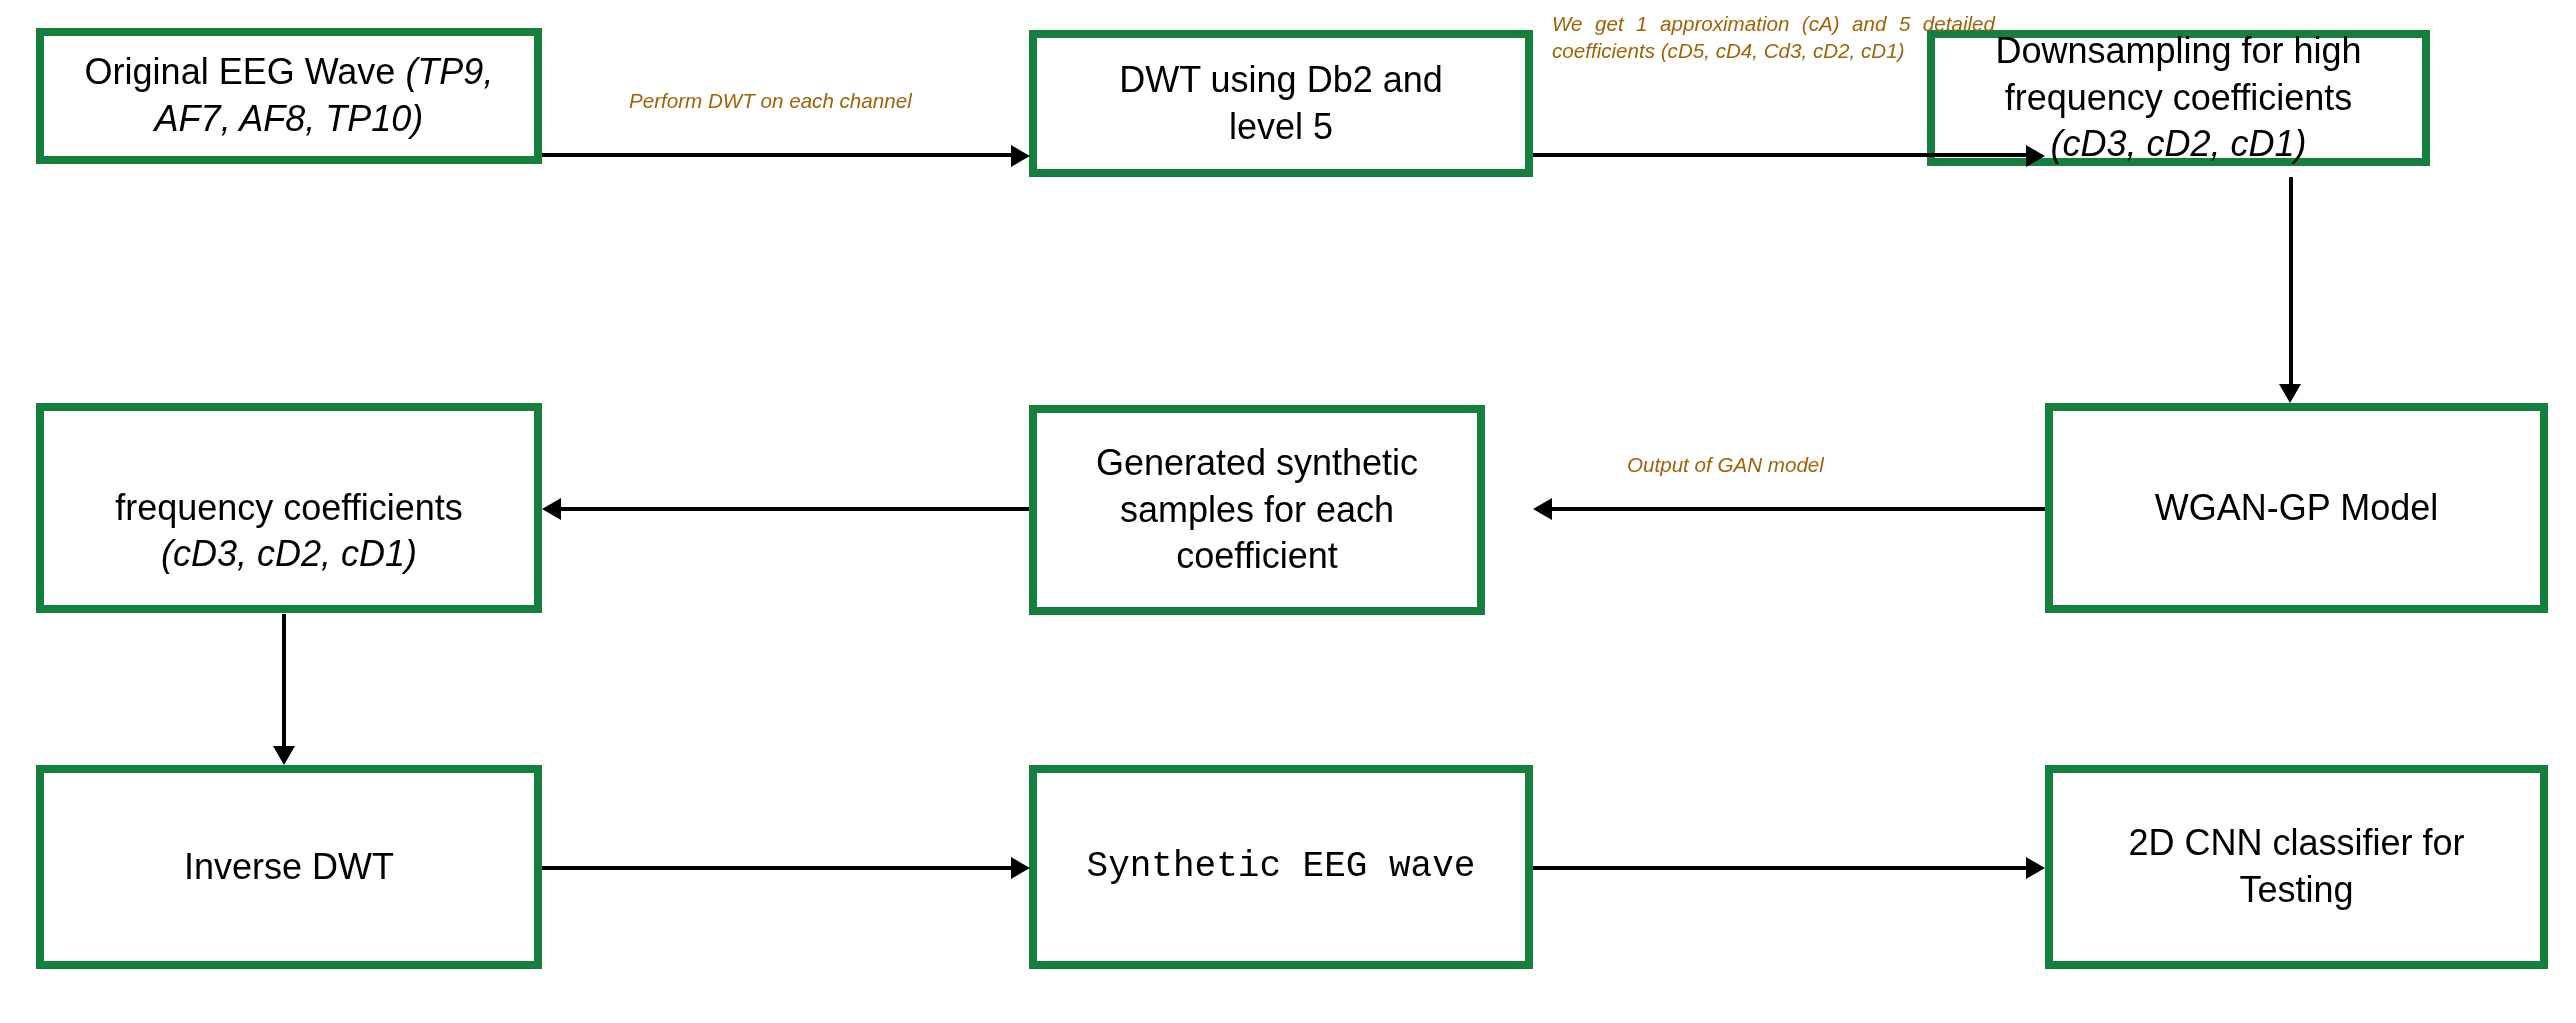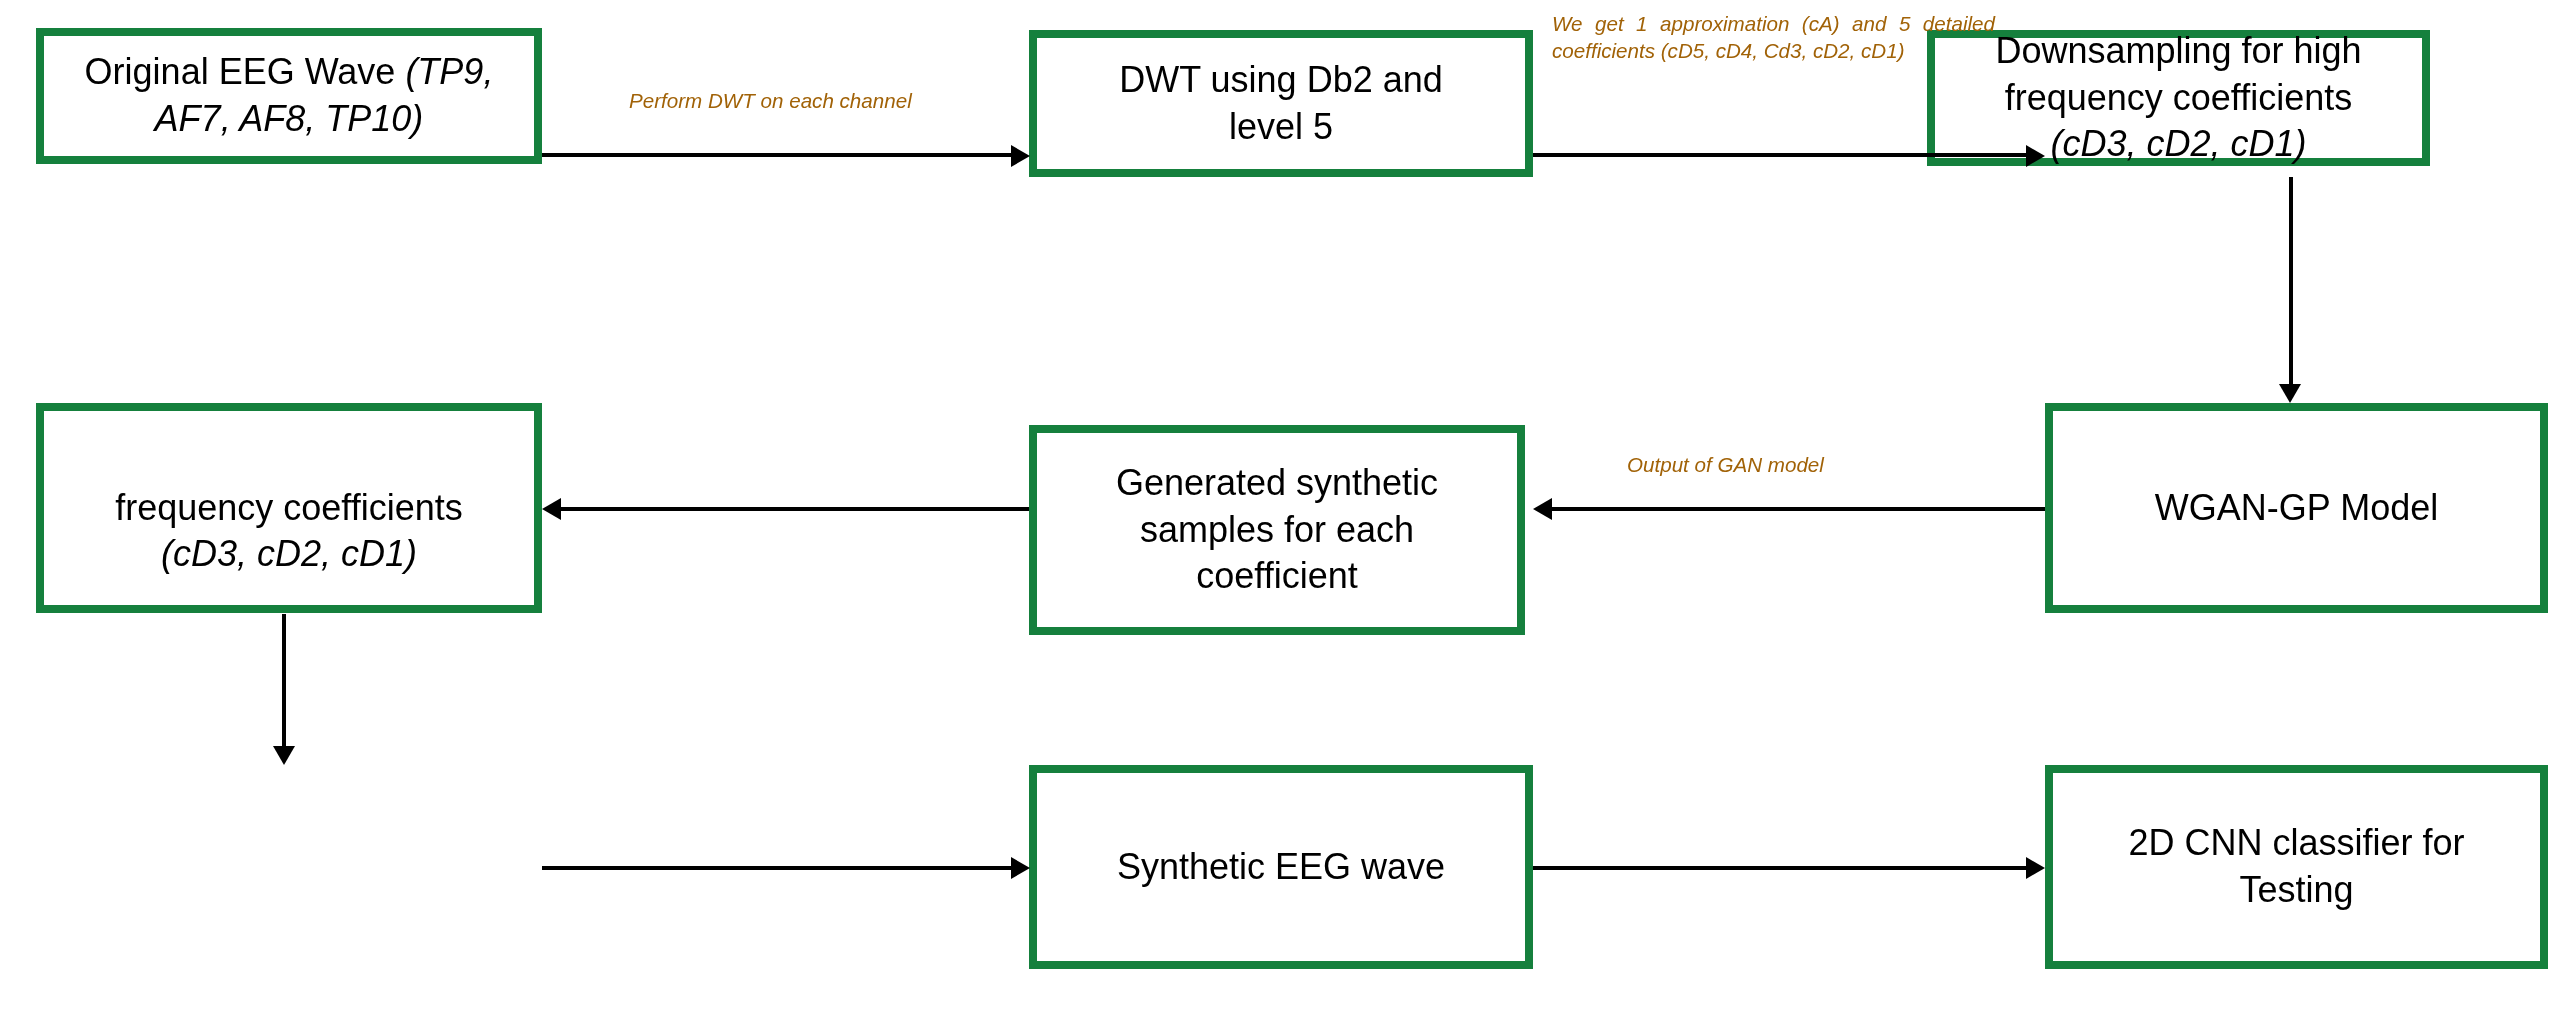--- a/index.html
+++ b/index.html
@@ -100,40 +100,43 @@
   <div class="edge-label single" style="left:629px; top:87px; width:411px;">Perform DWT on each channel</div>
 
   <div class="h-line" style="left:1533px; top:153px; width:494px;"></div>
   <div class="arrow-head ah-right" style="left:2026px; top:145px;"></div>
   <div class="edge-label" style="left:1552px; top:9.5px; width:443px;">We get 1 approximation (cA) and 5 detailed coefficients (cD5, cD4, Cd3, cD2, cD1)</div>
 
   <div class="node" style="left:36px; top:403px; width:506px; height:210px;">
     <span class="label"><br><span>frequency coefficients</span><br><span class="it">(cD3, cD2, cD1)</span></span>
   </div>
 
-  <div class="node" style="left:1029px; top:425px; width:496px; height:210px;">
+  <div class="node" style="left:1029px; top:405px; width:456px; height:210px;">
     <span class="label"><span>Generated synthetic</span><br><span>samples for each</span><br><span>coefficient</span></span>
   </div>
 
   <div class="node" style="left:2045px; top:403px; width:503px; height:210px;">
     <span class="label"><span>WGAN-GP Model</span></span>
   </div>
 
   <div class="v-line" style="left:2289px; top:177px; height:207px;"></div>
   <div class="arrow-head ah-down" style="left:2279px; top:384px;"></div>
 
   <div class="h-line" style="left:1552px; top:507px; width:493px;"></div>
   <div class="arrow-head ah-left" style="left:1533px; top:498px;"></div>
   <div class="edge-label single" style="left:1627px; top:451px; width:316px;">Output of GAN model</div>
 
   <div class="h-line" style="left:561px; top:507px; width:468px;"></div>
   <div class="arrow-head ah-left" style="left:542px; top:498px;"></div>
 
+  <div class="node" style="left:36px; top:765px; width:506px; height:204px;">
+    <span class="label"><span>Inverse DWT</span></span>
+  </div>
 
-  <div class="node" style="left:1029px; top:765px; width:504px; height:204px;">
+  <div class="node" style="left:1029px; top:765px; width:504px; height:204px;font-family:Liberation Mono, monospace;">
     <span class="label"><span>Synthetic EEG wave</span></span>
   </div>
 
   <div class="node" style="left:2045px; top:765px; width:503px; height:204px;">
     <span class="label"><span>2D CNN classifier for</span><br><span>Testing</span></span>
   </div>
 
   <div class="v-line" style="left:282px; top:614px; height:133px;"></div>
   <div class="arrow-head ah-down" style="left:273px; top:746px;"></div>
 

